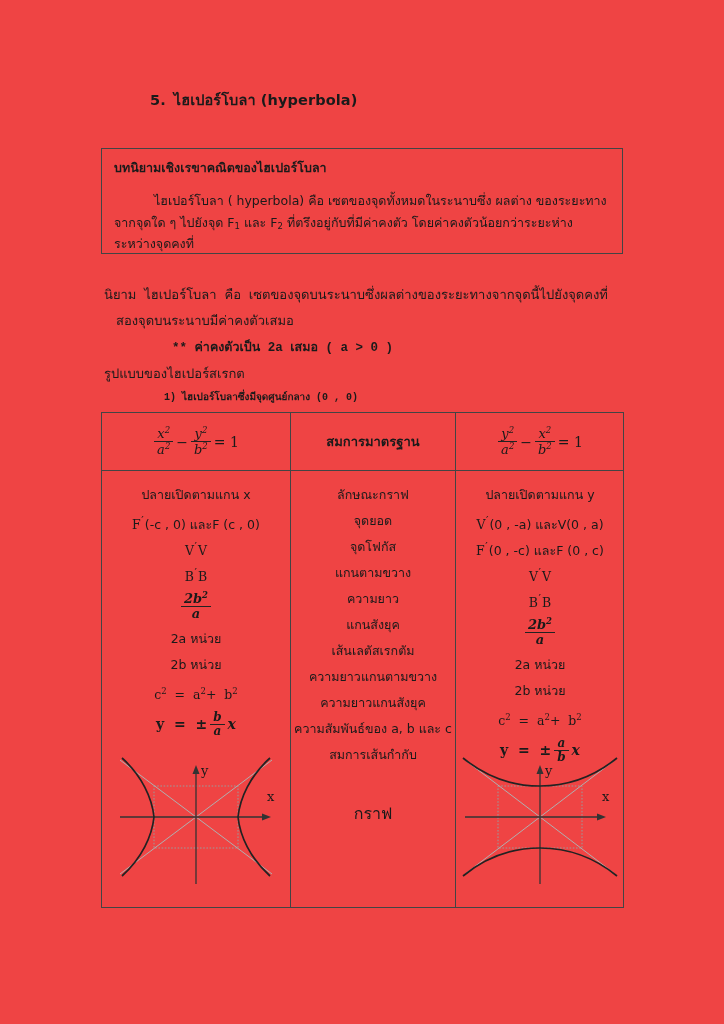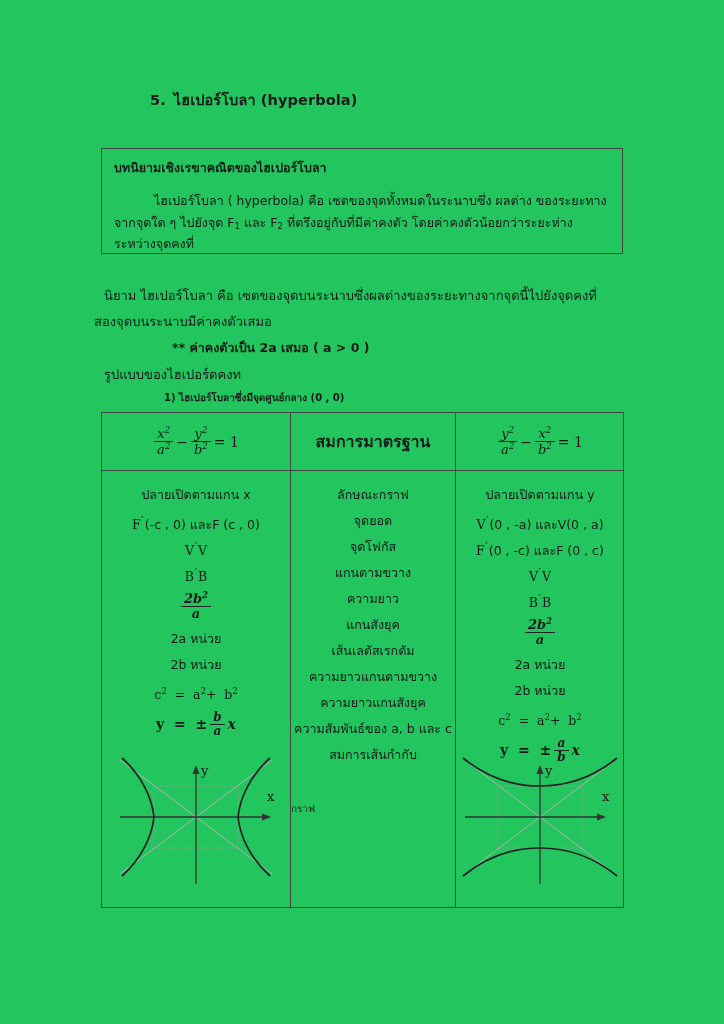--- a/index.html
+++ b/index.html
@@ -11,21 +11,21 @@
     width: 724px;
     height: 1024px;
     position: relative;
     font-family: "DejaVu Sans", "Liberation Sans", sans-serif;
     color: #1a1a1a;
     overflow: hidden;
   }
   .page {
     position: absolute;
     inset: 0;
-    background: #22c55e;
+    background: #ef4444;
   }
 
   
   .doc-title {
     position: absolute;
     left: 150px;
     top: 88px;
     font-size: 14.5px;
     font-weight: bold;
     letter-spacing: 0.1px;
@@ -60,23 +60,24 @@
     font-size: 8.5px;
     vertical-align: -0.22em;
   }
 
   
   .para {
     position: absolute;
     font-size: 13px;
     line-height: 1.95;
     white-space: nowrap;
+    font-family: Liberation Mono, monospace;
   }
   .p-nyam  { left: 104px; top: 283px; }
-  .p-line2 { left: 94px; top: 309px; text-align: right; }
+  .p-line2 { left: 116px; top: 309px; text-align: right; }
   .p-star  { left: 172px; top: 336px; font-weight: bold; font-size: 12.5px; }
   .p-roop  { left: 104px; top: 362px; }
   .p-item1 { left: 164px; top: 388px; font-weight: bold; font-size: 10px; }
 
   
   .tbl {
     position: absolute;
     left: 101px;
     top: 412px;
     width: 523px;
@@ -116,21 +117,21 @@
   .hdr-cell {
     position: absolute;
     top: 0;
     left: 0; right: 0;
     height: 57px;
     display: flex;
     align-items: center;
     justify-content: center;
   }
   .hdr-label {
-    font-size: 16px;
+    font-size: 13px;
     font-weight: bold;
   }
 
   
   .rows {
     position: absolute;
     top: 58px;
     left: 0; right: 0;
     padding-top: 11px;
     font-size: 12.5px;
@@ -200,22 +201,22 @@
     bottom: 1px;
     left: 0; right: 0;
     height: 148px;
   }
   .graphcell svg { display: block; margin: 0 auto; }
 
   .mid-graph-label {
     position: absolute;
     left: 0; right: 0;
     top: 388px;
-    text-align: left;
-    font-size: 10px;
+    text-align: center;
+    font-size: 16px;
   }
 </style>
 </head>
 <body>
 
 <div class="page">
 
   <div class="doc-title">
     <span class="num">5.</span><span>ไฮเปอร์โบลา (hyperbola)</span>
   </div>
@@ -224,21 +225,21 @@
     <div class="def-heading">บทนิยามเชิงเรขาคณิตของไฮเปอร์โบลา</div>
     <div class="def-body">
       <div><span class="indent"></span><span>ไฮเปอร์โบลา ( hyperbola)  คือ  เซตของจุดทั้งหมดในระนาบซึ่ง  ผลต่าง  ของระยะทาง</span></div>
       <div><span>จากจุดใด ๆ  ไปยังจุด  F</span><sub class="sm">1</sub><span>  และ  F</span><sub class="sm">2</sub><span>  ที่ตรึงอยู่กับที่มีค่าคงตัว  โดยค่าคงตัวน้อยกว่าระยะห่างระหว่างจุดคงที่</span></div>
     </div>
   </div>
 
   <div class="para p-nyam">นิยาม  ไฮเปอร์โบลา  คือ  เซตของจุดบนระนาบซึ่งผลต่างของระยะทางจากจุดนี้ไปยังจุดคงที่</div>
   <div class="para p-line2">สองจุดบนระนาบมีค่าคงตัวเสมอ</div>
   <div class="para p-star">** ค่าคงตัวเป็น 2a เสมอ ( a &gt; 0 )</div>
-  <div class="para p-roop">รูปแบบของไฮเปอร์ดคงท</div>
+  <div class="para p-roop">รูปแบบของไฮเปอร์สเรกต</div>
   <div class="para p-item1">1)   ไฮเปอร์โบลาซึ่งมีจุดศูนย์กลาง (0 , 0)</div>
 
   <div class="tbl">
     <div class="vline v1"></div>
     <div class="vline v2"></div>
     <div class="hline"></div>
 
     <div class="col col-l">
       <div class="hdr-cell">
         <span class="eqline">

